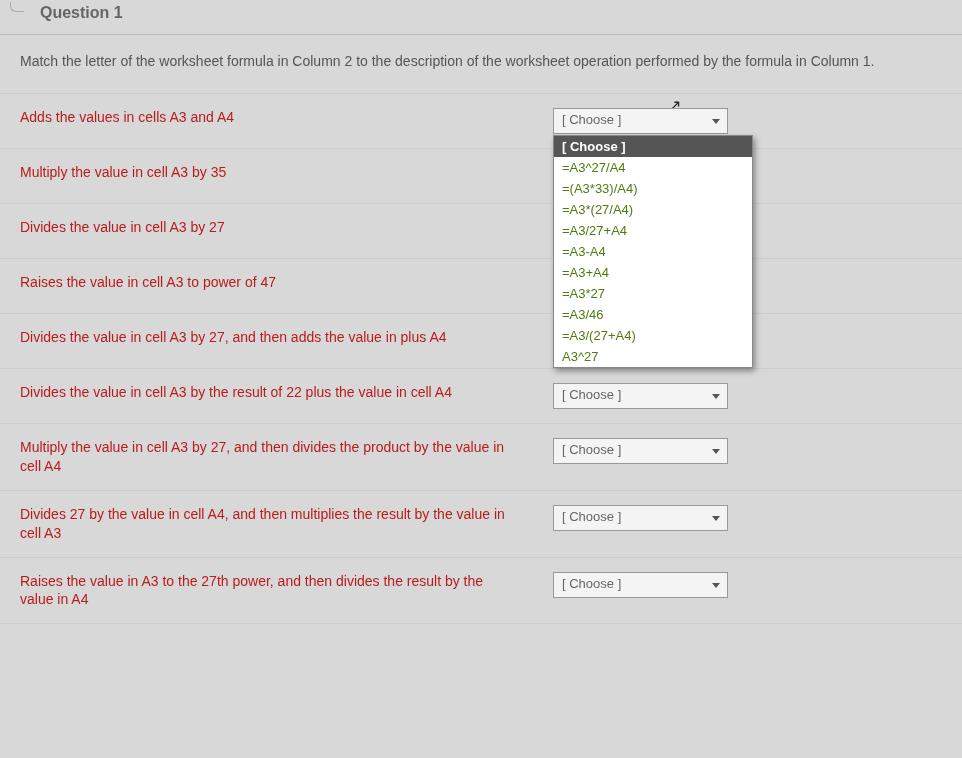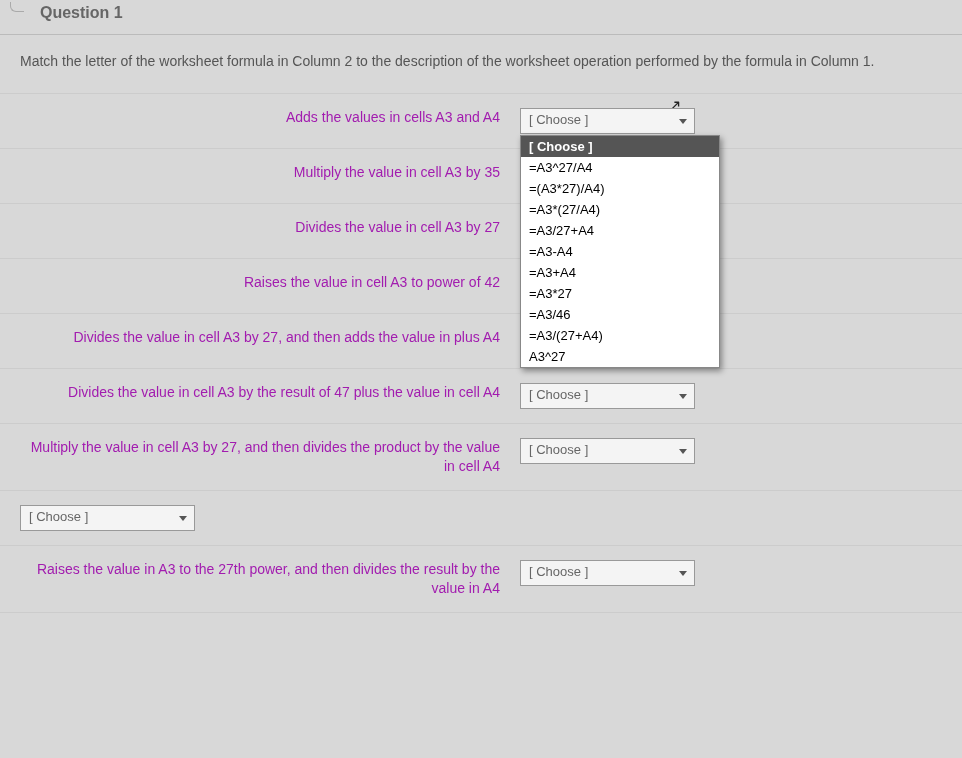--- a/index.html
+++ b/index.html
@@ -28,27 +28,27 @@
   .rows { }
   .row {
     display: flex;
     align-items: flex-start;
     padding: 14px 20px;
     border-bottom: 1px solid #ccc;
     position: relative;
   }
   .prompt {
     flex: 0 0 500px;
-    color: #a21caf;
-    padding-right: 20px;
+    color: #b91c1c;
+    padding-right: 13px;
     line-height: 1.35;
-    text-align: right;
   }
   .select-wrap {
     position: relative;
+    margin-left: 33px;
   }
   .select-box {
     width: 175px;
     height: 26px;
     background: #f4f4f4;
     border: 1px solid #999;
     color: #666;
     font-size: 13px;
     padding: 3px 18px 3px 8px;
     position: relative;
@@ -69,21 +69,21 @@
     left: 0;
     width: 200px;
     background: #fff;
     border: 1px solid #888;
     box-shadow: 2px 3px 6px rgba(0,0,0,0.4);
     z-index: 10;
     font-size: 13px;
   }
   .dropdown .opt {
     padding: 3px 8px;
-    color: #000000;
+    color: #4d7c0f;
     white-space: nowrap;
   }
   .dropdown .opt.highlight {
     background: #555;
     color: #fff;
     font-weight: bold;
   }
   .cursor {
     position: absolute;
     left: 668px;
@@ -115,21 +115,21 @@
 
 <div class="rows" id="rows-container">
     <div class="row">
       <div class="prompt">Adds the values in cells A3 and A4</div>
       <div class="cursor" style="transform: scaleX(-1);">↖</div>
       <div class="select-wrap">
         <div class="select-box">[ Choose ]</div>
         <div class="dropdown">
           <div class="opt highlight">[ Choose ]</div>
           <div class="opt">=A3^27/A4</div>
-          <div class="opt">=(A3*27)/A4)</div>
+          <div class="opt">=(A3*33)/A4)</div>
           <div class="opt">=A3*(27/A4)</div>
           <div class="opt">=A3/27+A4</div>
           <div class="opt">=A3-A4</div>
           <div class="opt">=A3+A4</div>
           <div class="opt">=A3*27</div>
           <div class="opt">=A3/46</div>
           <div class="opt">=A3/(27+A4)</div>
           <div class="opt">A3^27</div>
         </div>
       </div>
@@ -140,44 +140,45 @@
         <div class="select-box" style="visibility: hidden;">[ Choose ]</div>
       </div>
     </div>
     <div class="row">
       <div class="prompt">Divides the value in cell A3 by 27</div>
       <div class="select-wrap">
         <div class="select-box" style="visibility: hidden;">[ Choose ]</div>
       </div>
     </div>
     <div class="row">
-      <div class="prompt">Raises the value in cell A3 to power of 42</div>
+      <div class="prompt">Raises the value in cell A3 to power of 47</div>
       <div class="select-wrap">
         <div class="select-box" style="visibility: hidden;">[ Choose ]</div>
       </div>
     </div>
     <div class="row">
       <div class="prompt">Divides the value in cell A3 by 27, and then adds the value in plus A4</div>
       <div class="select-wrap">
         <div class="select-box">[ Choose ]</div>
       </div>
     </div>
     <div class="row">
-      <div class="prompt">Divides the value in cell A3 by the result of 47 plus the value in cell A4</div>
+      <div class="prompt">Divides the value in cell A3 by the result of 22 plus the value in cell A4</div>
       <div class="select-wrap">
         <div class="select-box">[ Choose ]</div>
       </div>
     </div>
     <div class="row">
       <div class="prompt">Multiply the value in cell A3 by 27, and then divides the product by the value in cell A4</div>
       <div class="select-wrap">
         <div class="select-box">[ Choose ]</div>
       </div>
     </div>
     <div class="row">
+      <div class="prompt">Divides 27 by the value in cell A4, and then multiplies the result by the value in cell A3</div>
       <div class="select-wrap">
         <div class="select-box">[ Choose ]</div>
       </div>
     </div>
     <div class="row">
       <div class="prompt">Raises the value in A3 to the 27th power, and then divides the result by the value in A4</div>
       <div class="select-wrap">
         <div class="select-box">[ Choose ]</div>
       </div>
     </div>

